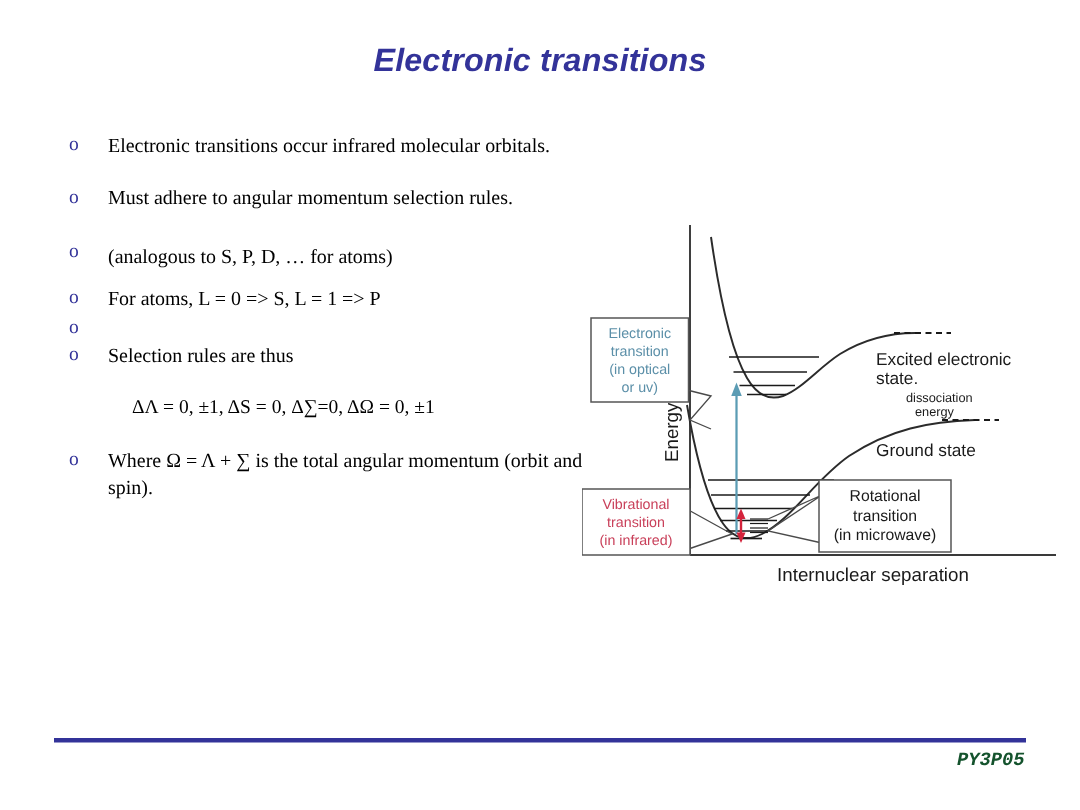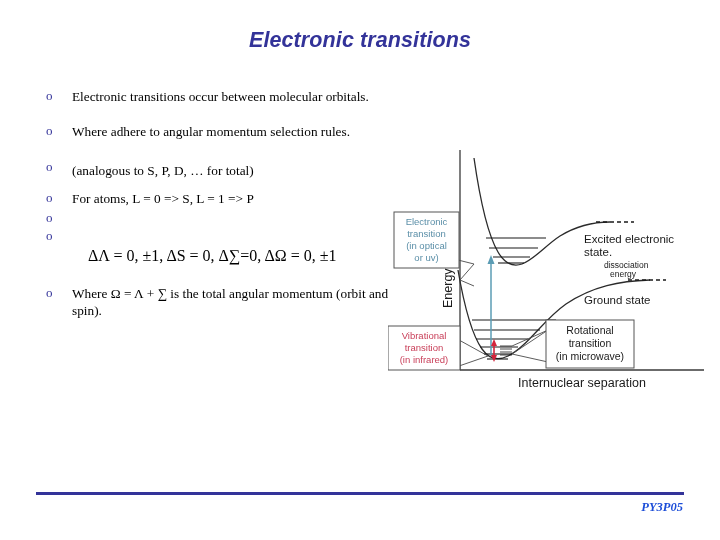--- a/index.html
+++ b/index.html
@@ -53,43 +53,43 @@
     color: #333399;
     font-size: 13px;
   }
   .bullet.nojust { text-align: left; }
   .spacer-sm { height: 11px; }
   .spacer-md { height: 18px; }
   .spacer-xs { height: 3px; }
 
   .formula {
     padding-left: 44px;
-    font-size: 16px;
+    font-size: 13px;
     line-height: 1.3;
     white-space: nowrap;
   }
 
   
   .footer-rule {
     position: absolute;
     left: 36px;
     top: 492px;
     width: 648px;
     height: 2.5px;
     background: #333399;
   }
   .footer-label {
     position: absolute;
     right: 37px;
     top: 500px;
-    font-family: Liberation Serif, serif;
+    font-family: Liberation Mono, monospace;
     font-style: italic;
     font-weight: bold;
     font-size: 12.5px;
-    color: #1d4ed8;
+    color: #14532d;
   }
 
   
   .diagram {
     position: absolute;
     left: 388px;
     top: 140px;
     width: 332px;
     height: 262px;
   }
@@ -110,60 +110,61 @@
 </style>
 </head>
 <body>
 
 <div class="slide-title">Electronic transitions</div>
 
 <div class="body-col">
 
   <div class="bullet">
     <span class="marker">o</span>
-    <span>Electronic transitions occur between molecular orbitals.</span>
+    <span>Electronic transitions occur infrared molecular orbitals.</span>
   </div>
 
   <div class="spacer-md"></div>
 
   <div class="bullet">
     <span class="marker">o</span>
-    <span>Where adhere to angular momentum selection rules.</span>
+    <span>Must adhere to angular momentum selection rules.</span>
   </div>
 
   <div class="spacer-md"></div>
 
   <div class="bullet nojust">
     <span class="marker">o</span>
   </div>
 
   <div class="spacer-xs"></div>
 
   <div class="bullet nojust">
     <span class="marker"></span>
-    <span>(analogous to S, P, D, … for total)</span>
+    <span>(analogous to S, P, D, … for atoms)</span>
   </div>
 
   <div class="spacer-sm"></div>
 
   <div class="bullet nojust">
     <span class="marker">o</span>
     <span>For atoms, L = 0 =&gt; S, L = 1 =&gt; P</span>
   </div>
 
   <div class="spacer-xs"></div>
 
   <div class="bullet nojust">
     <span class="marker">o</span>
   </div>
 
   <div class="spacer-md"></div>
 
   <div class="bullet nojust">
     <span class="marker">o</span>
+    <span>Selection rules are thus</span>
   </div>
 
   <div class="spacer-md"></div>
 
   <div class="formula">ΔΛ = 0, ±1,   ΔS = 0,  Δ∑=0,   ΔΩ = 0, ±1</div>
 
   <div class="spacer-md"></div>
 
   <div class="bullet nojust">
     <span class="marker">o</span>

